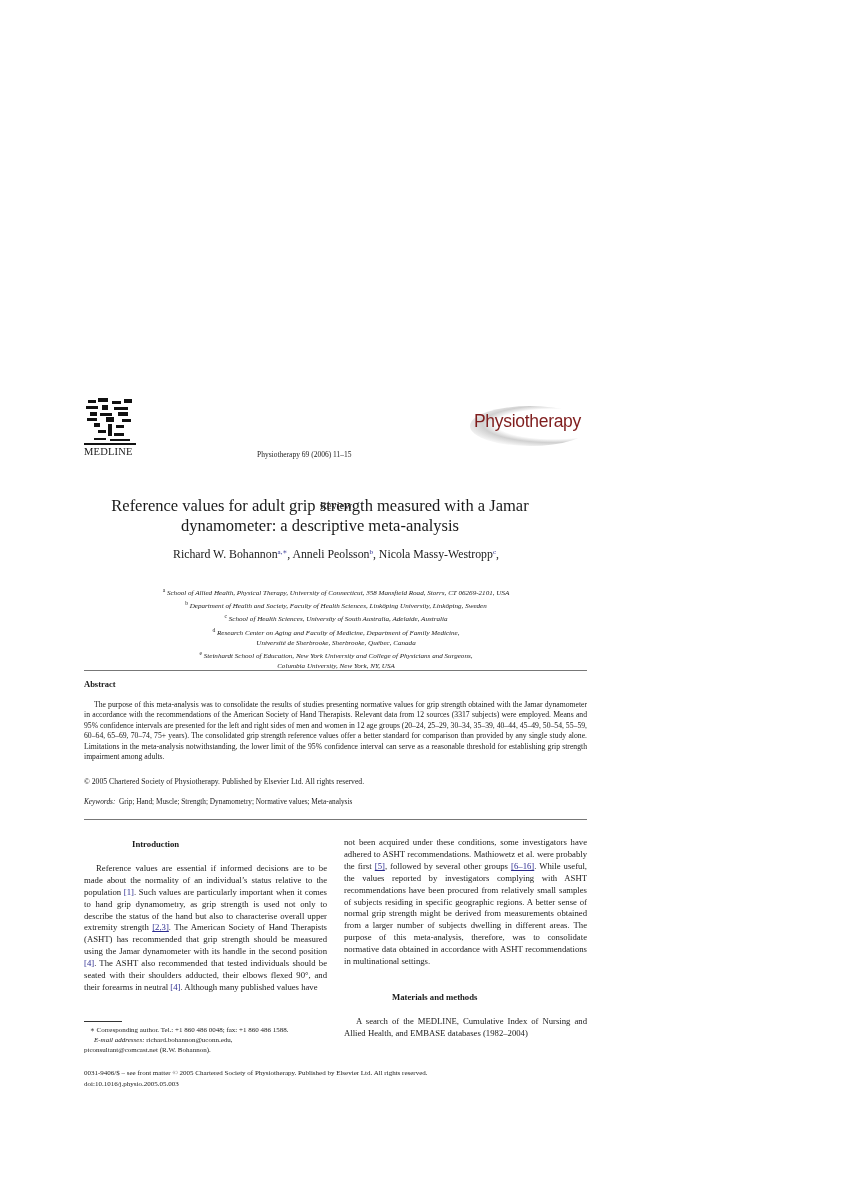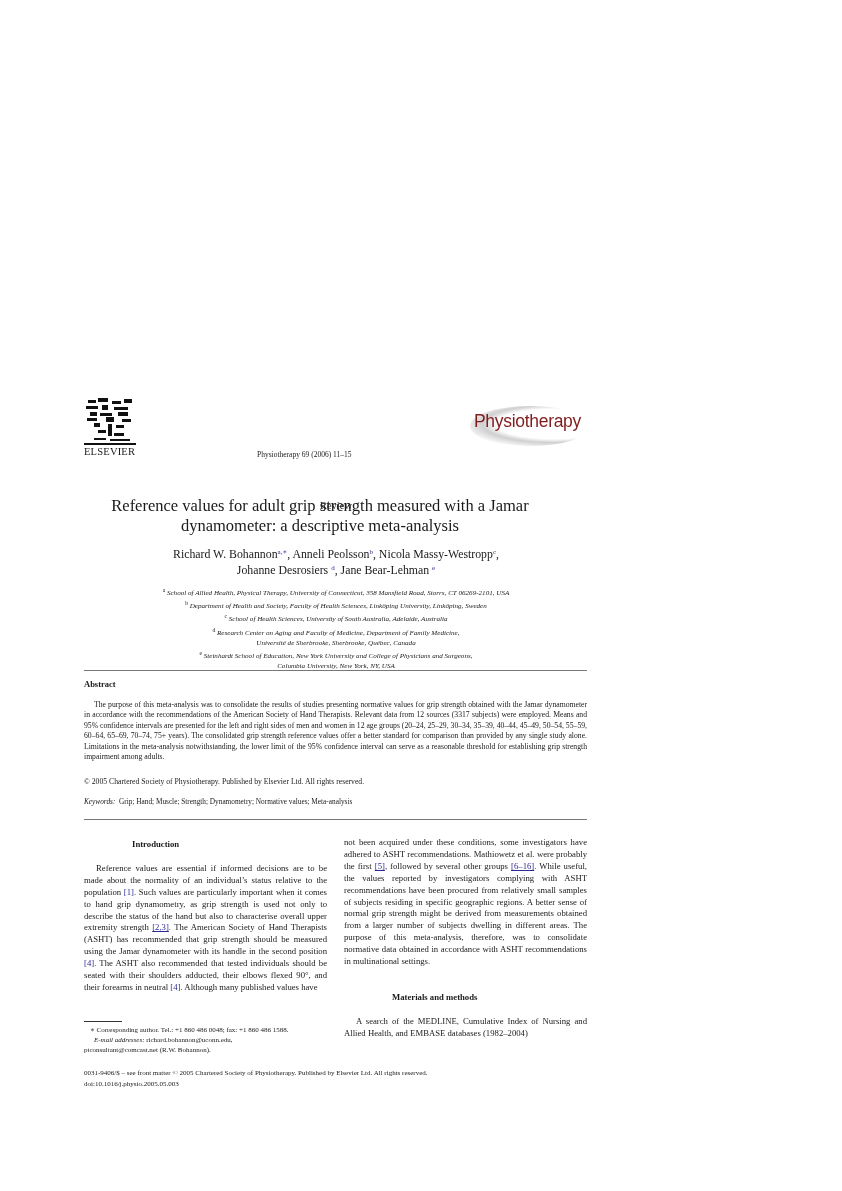--- a/index.html
+++ b/index.html
@@ -58,45 +58,41 @@
     <span style="left:38px;top:21px;width:9px;height:3px"></span>
     <span style="left:10px;top:25px;width:6px;height:4px"></span>
     <span style="left:24px;top:26px;width:4px;height:12px"></span>
     <span style="left:32px;top:27px;width:8px;height:3px"></span>
     <span style="left:14px;top:32px;width:8px;height:3px"></span>
     <span style="left:30px;top:35px;width:10px;height:3px"></span>
     <span style="left:10px;top:40px;width:12px;height:2px"></span>
     <span style="left:26px;top:41px;width:20px;height:2px"></span>
     <span style="left:0px;top:45px;width:52px;height:2px"></span>
   </div>
-  <div class="elsevier-word">ELSEVIER</div>
+  <div class="elsevier-word">MEDLINE</div>
 </div>
 
 <div class="abs journal-ref">Physiotherapy 69 (2006) 11–15</div>
 
 <div class="abs physio-logo">
   <div class="physio-swoosh"></div>
   <div class="physio-text">Physiotherapy</div>
 </div>
 
 <div class="abs review">Review</div>
 <div class="abs title">
   <div>Reference values for adult grip strength measured with a Jamar</div>
   <div>dynamometer: a descriptive meta-analysis</div>
 </div>
 
 <div class="abs authors">
   <div>
     <span>Richard W. Bohannon</span><sup class="ref">a,∗</sup><span>, </span>
     <span>Anneli Peolsson</span><sup>b</sup><span>, </span>
     <span>Nicola Massy-Westropp</span><sup>c</sup><span>,</span>
-  </div>
-  <div>
-    <span>Johanne Desrosiers</span>&nbsp;<sup>d</sup><span>, </span>
-    <span>Jane Bear-Lehman</span>&nbsp;<sup>e</sup>
   </div>
 </div>
 
 <div class="abs affils">
   <div><span class="s">a</span> <span>School of Allied Health, Physical Therapy, University of Connecticut, 358 Mansfield Road, Storrs, CT 06269-2101, USA</span></div>
   <div><span class="s">b</span> <span>Department of Health and Society, Faculty of Health Sciences, Linköping University, Linköping, Sweden</span></div>
   <div><span class="s">c</span> <span>School of Health Sciences, University of South Australia, Adelaide, Australia</span></div>
   <div><span class="s">d</span> <span>Research Center on Aging and Faculty of Medicine, Department of Family Medicine,</span></div>
   <div><span>Université de Sherbrooke, Sherbrooke, Québec, Canada</span></div>
   <div><span class="s">e</span> <span>Steinhardt School of Education, New York University and College of Physicians and Surgeons,</span></div>

